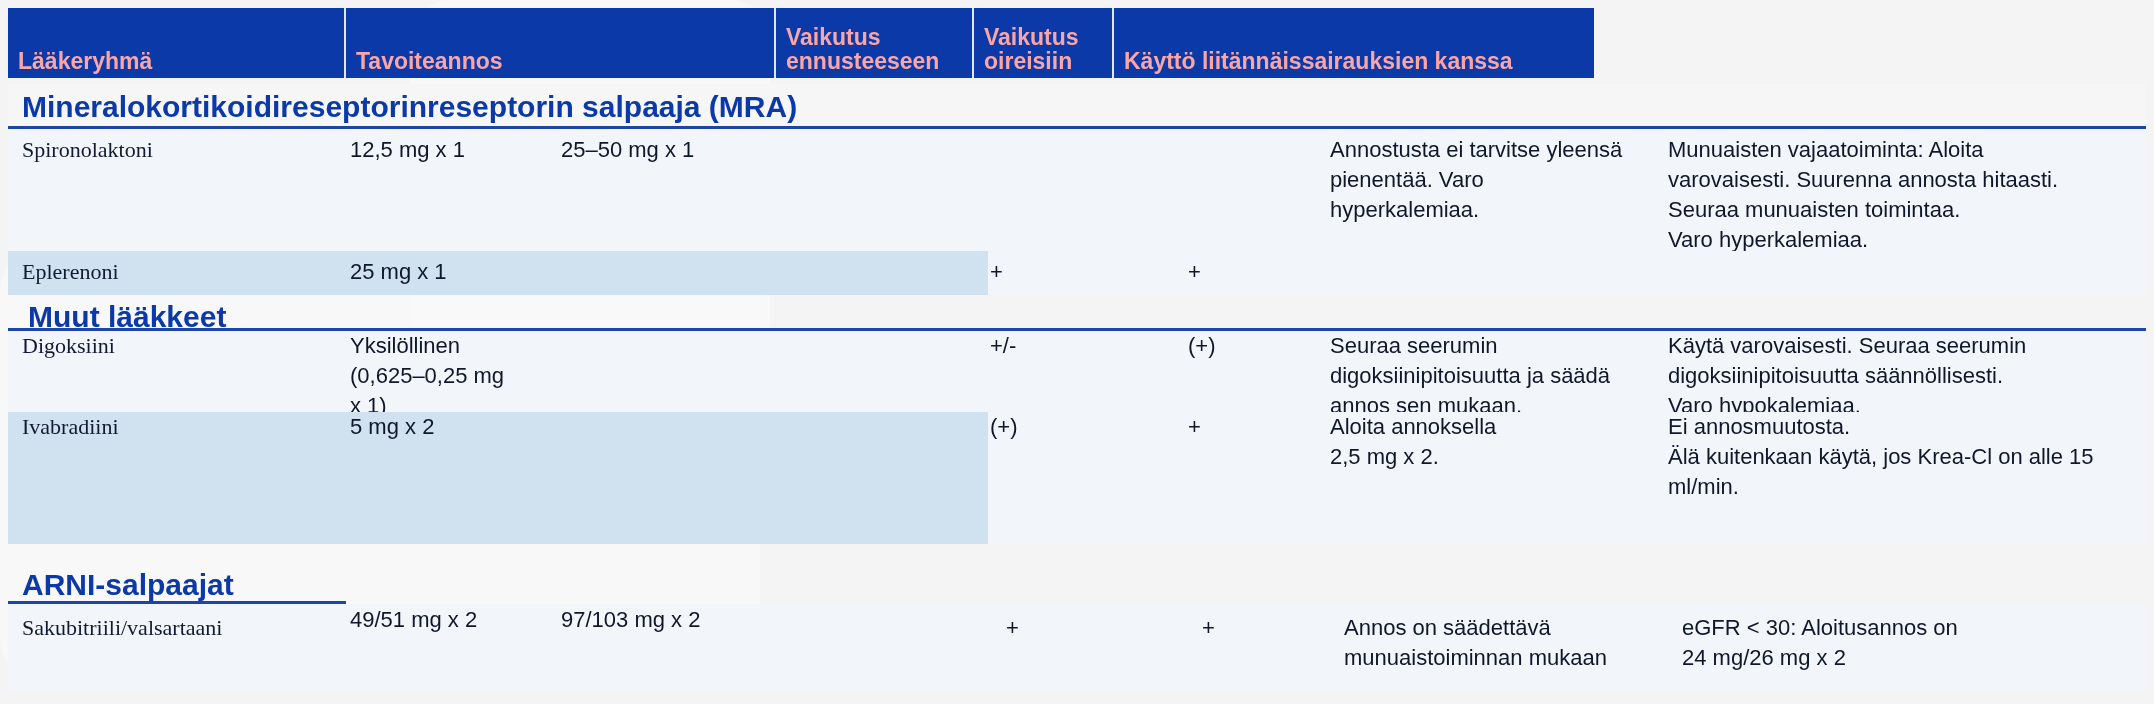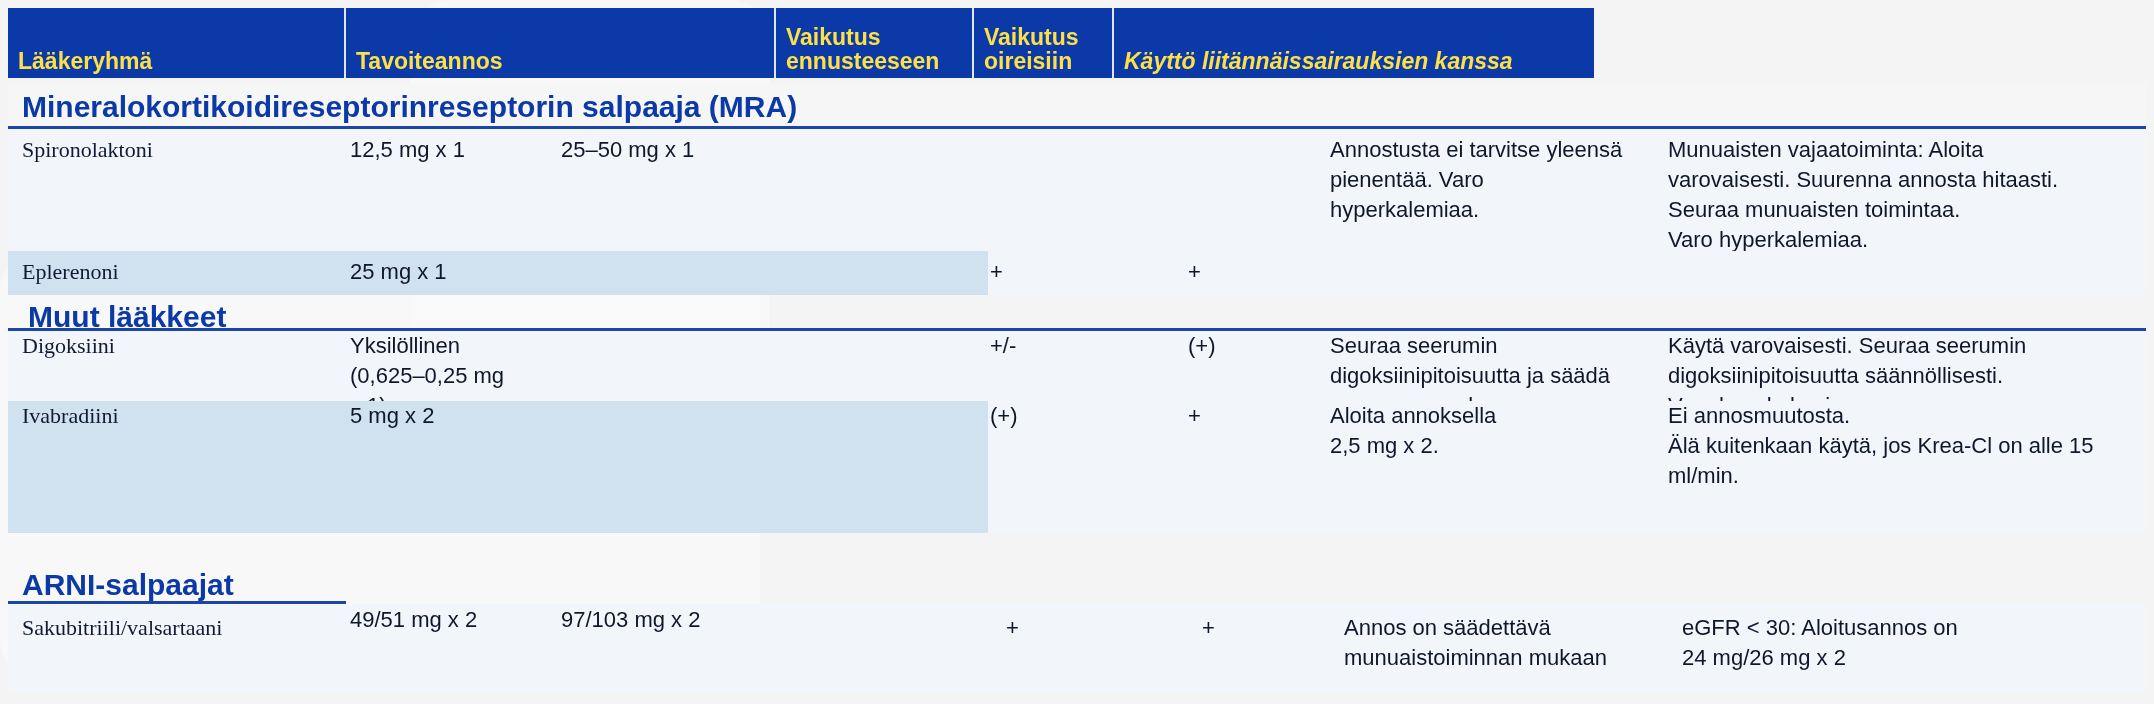--- a/index.html
+++ b/index.html
@@ -15,26 +15,26 @@
   }
   .table-wrap {
     position: absolute; left: 8px; top: 8px; width: 2138px; height: 690px;
   }
   
   .hdr {
     position: absolute; top: 0; left: 0; height: 70px; width: 2138px;
     display: flex;
   }
   .hdr .hc {
-    background: #0b3aa8; color: #fde047; font-weight: bold; font-size: 23px;
+    background: #0b3aa8; color: #fca5a5; font-weight: bold; font-size: 23px;
     box-sizing: border-box; padding: 0 10px 5px 10px;
     display: flex; align-items: flex-end; line-height: 24px;
     border-right: 2px solid #dfe6f5; height: 70px;
   }
-  .hdr .hc:last-child { border-right: none; font-style: italic; }
+  .hdr .hc:last-child { border-right: none; }
   .section-title {
     position: absolute; left: 14px; color: #0b3aa8; font-weight: bold; font-size: 30px;
   }
   .rule { position: absolute; height: 3px; background: #1c45a8; }
   .row { position: absolute; left: 0; width: 2138px; }
   .cell {
     position: absolute; font-size: 22px; line-height: 30px; white-space: pre-line;
     color: #0f172a;
   }
   .cell.first { color: #111a33; font-family: Liberation Serif, serif; }
@@ -100,21 +100,21 @@
     <div class="cell" style="left:982px;top:0;">+/-</div>
     <div class="cell" style="left:1180px;top:0;">(+)</div>
     <div class="cell" style="left:1322px;top:0;">Seuraa seerumin
 digoksiinipitoisuutta ja säädä
 annos sen mukaan.</div>
     <div class="cell" style="left:1660px;top:0;">Käytä varovaisesti. Seuraa seerumin
 digoksiinipitoisuutta säännöllisesti.
 Varo hypokalemiaa.</div>
   </div>
 
-  <div class="row" style="top:393px;height:132px;background:#f2f5fa;">
+  <div class="row" style="top:404px;height:132px;background:#f2f5fa;">
     <div class="band" style="left:0;top:0;width:980px;height:132px;background:#d0e1f0;"></div>
     <div class="cell first" style="left:14px;top:0;">Ivabradiini</div>
     <div class="cell" style="left:342px;top:0;">5 mg x 2</div>
     <div class="cell" style="left:982px;top:0;">(+)</div>
     <div class="cell" style="left:1180px;top:0;">+</div>
     <div class="cell" style="left:1322px;top:0;">Aloita annoksella
 2,5 mg x 2.</div>
     <div class="cell" style="left:1660px;top:0;">Ei annosmuutosta.
 Älä kuitenkaan käytä, jos Krea-Cl on alle 15
 ml/min.</div>

